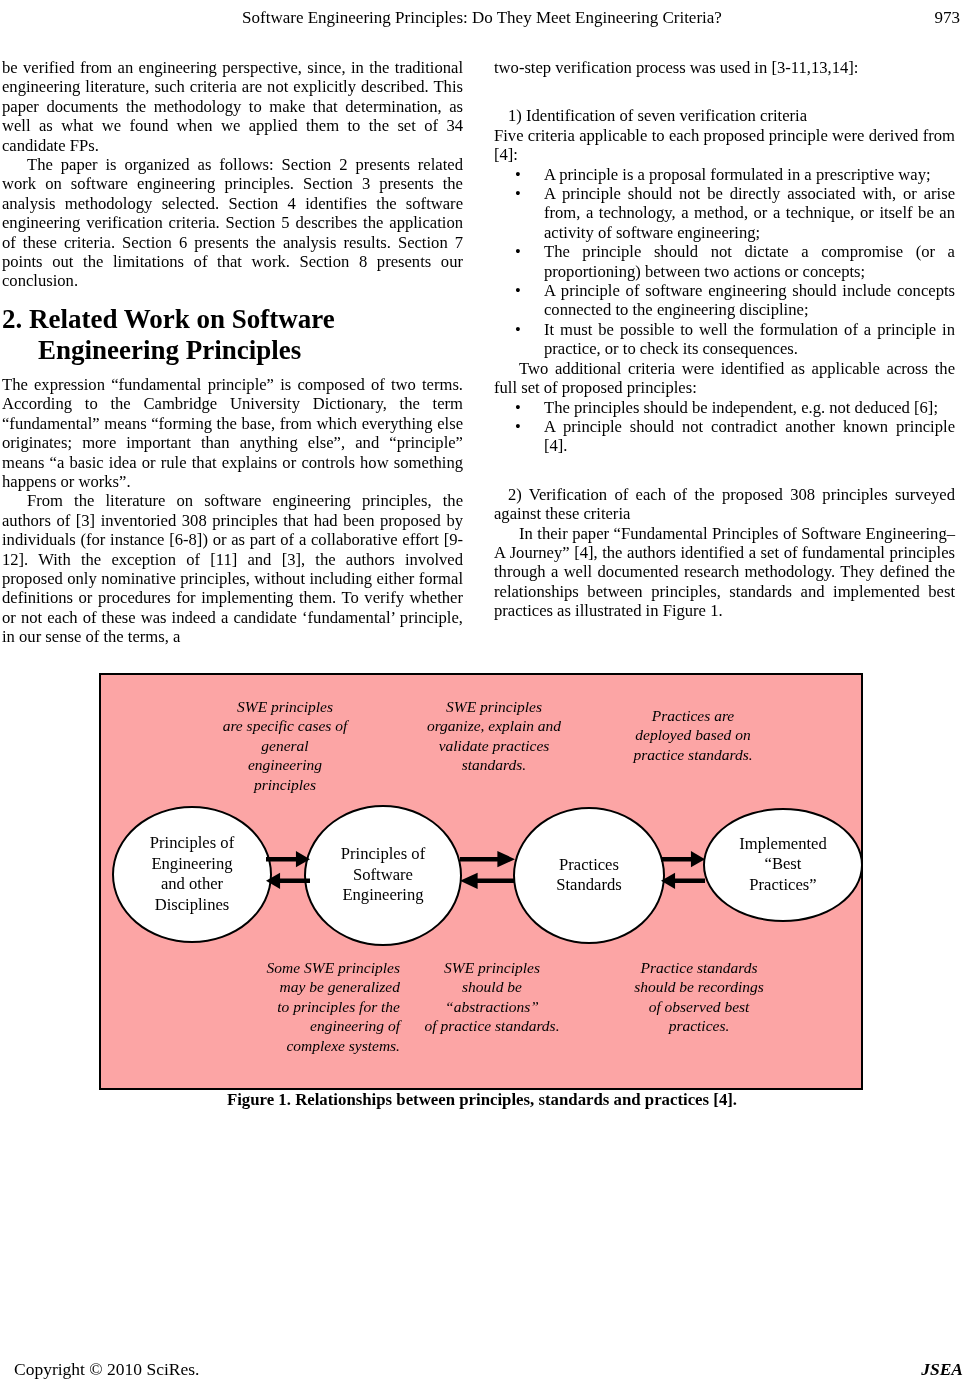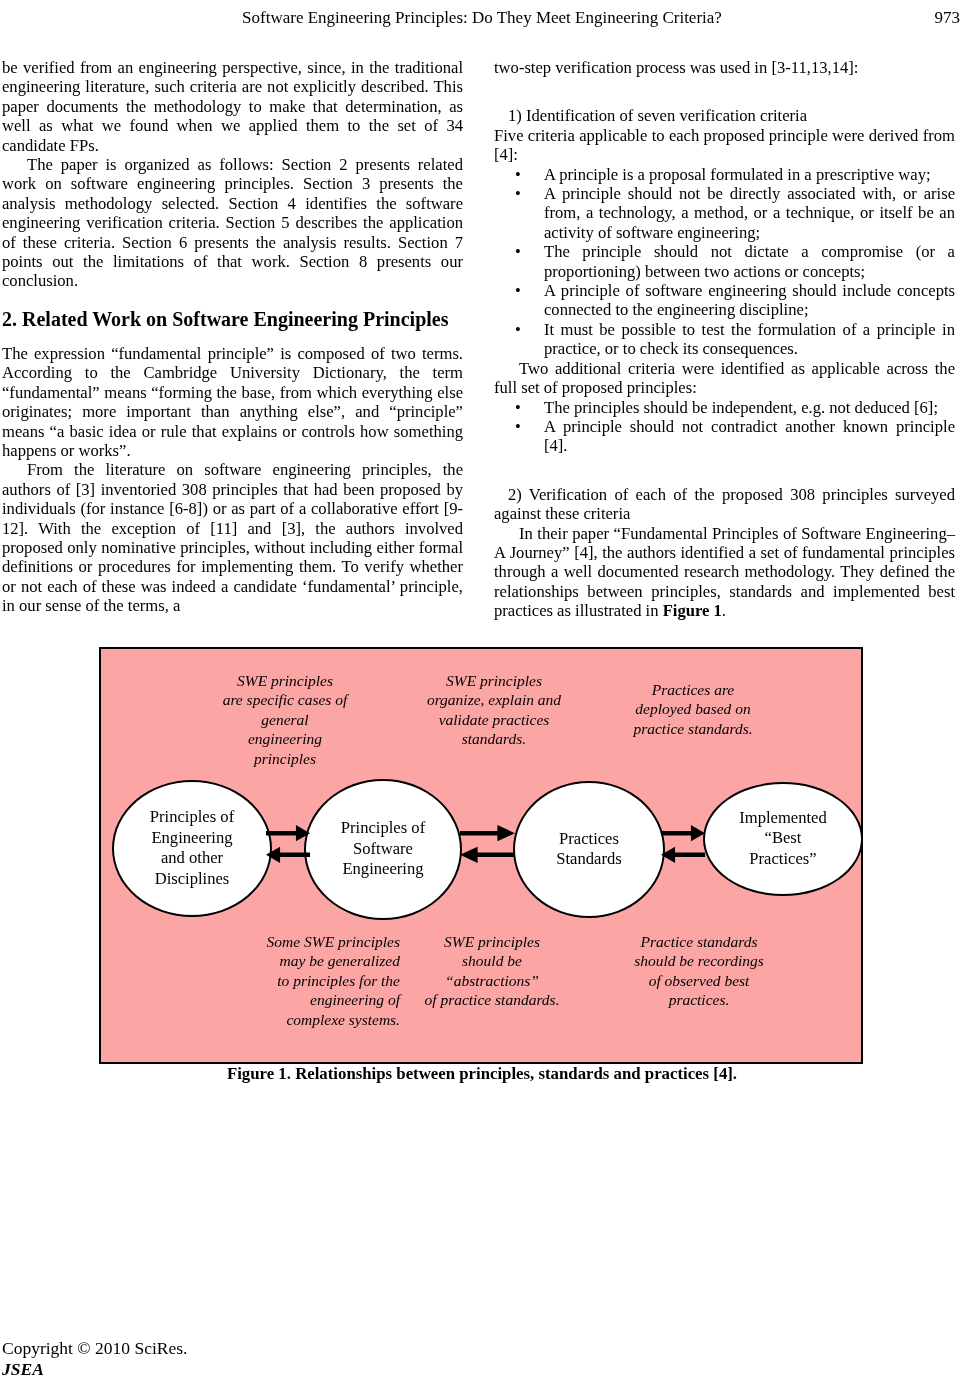--- a/index.html
+++ b/index.html
@@ -16,31 +16,31 @@
   .hdr .pageno { position:absolute; right:2px; top:0; }
 
   
   .cols { display:flex; gap:31px; margin-top:26px; }
   .col { width:461px; font-size:16.6px; line-height:19.4px; text-align:justify; }
   .col p { margin:0; }
   p.ind { text-indent:25px; }
   p.num { text-indent:14px;margin-top:29px; }
 
   h2.sec {
-    font-size:20px; font-weight:bold; line-height:31px;
+    font-size:27px; font-weight:bold; line-height:31px;
     margin:13px 0 9px 0; padding-left:36px; text-indent:-36px;
     text-align:left;
   }
 
   .blist { list-style:none; }
   .bitem { display:flex; }
   .bglyph { width:50px; padding-left:21px; flex:0 0 50px; }
   .btext { flex:1; text-align:justify; }
 
-  .bold { font-weight:bold; }
+  .bold { font-weight:normal; }
 
   
   .figbox {
     position:relative; margin-left:97px; margin-top:26px;
     width:764px; height:417px; border:2px solid #000; background:#fca5a5;
   }
   .fig-label {
     position:absolute; transform:translateX(-50%);
     font-style:italic; font-size:15.5px; line-height:19.5px;
     text-align:center; white-space:pre-line; width:230px;
@@ -53,22 +53,22 @@
   }
   .dblarrow { position:absolute; }
   .dblarrow svg { display:block; width:100%; height:100%; }
 
   .caption {
     text-align:center; font-weight:bold; font-size:16.8px;
   }
 
   
   .ftr {
-    position:absolute; left:2px; right:2px; bottom:6px;
-    display:flex; justify-content:space-between; font-size:17.5px;flex-direction:column;
+    position:absolute; left:14px; right:2px; bottom:6px;
+    display:flex; justify-content:space-between; font-size:17.5px;
   }
   .journal { font-weight:bold; font-style:italic; }
 </style>
 </head>
 <body>
 
 <div class="page">
 
   <div class="hdr">
     <span>Software Engineering Principles: Do They Meet Engineering Criteria?</span>
@@ -102,21 +102,21 @@
         <li class="bitem">
           <span class="bglyph">•</span>
           <span class="btext">The principle should not dictate a compromise (or a proportioning) between two actions or concepts;</span>
         </li>
         <li class="bitem">
           <span class="bglyph">•</span>
           <span class="btext">A principle of software engineering should include concepts connected to the engineering discipline;</span>
         </li>
         <li class="bitem">
           <span class="bglyph">•</span>
-          <span class="btext">It must be possible to test the formulation of a principle in practice, or to check its consequences.</span>
+          <span class="btext">It must be possible to well the formulation of a principle in practice, or to check its consequences.</span>
         </li>
       </ul>
 
       <p class="ind">Two additional criteria were identified as applicable across the full set of proposed principles:</p>
 
       <ul class="blist">
         <li class="bitem">
           <span class="bglyph">•</span>
           <span class="btext">The principles should be independent, e.g. not deduced [6];</span>
         </li>

